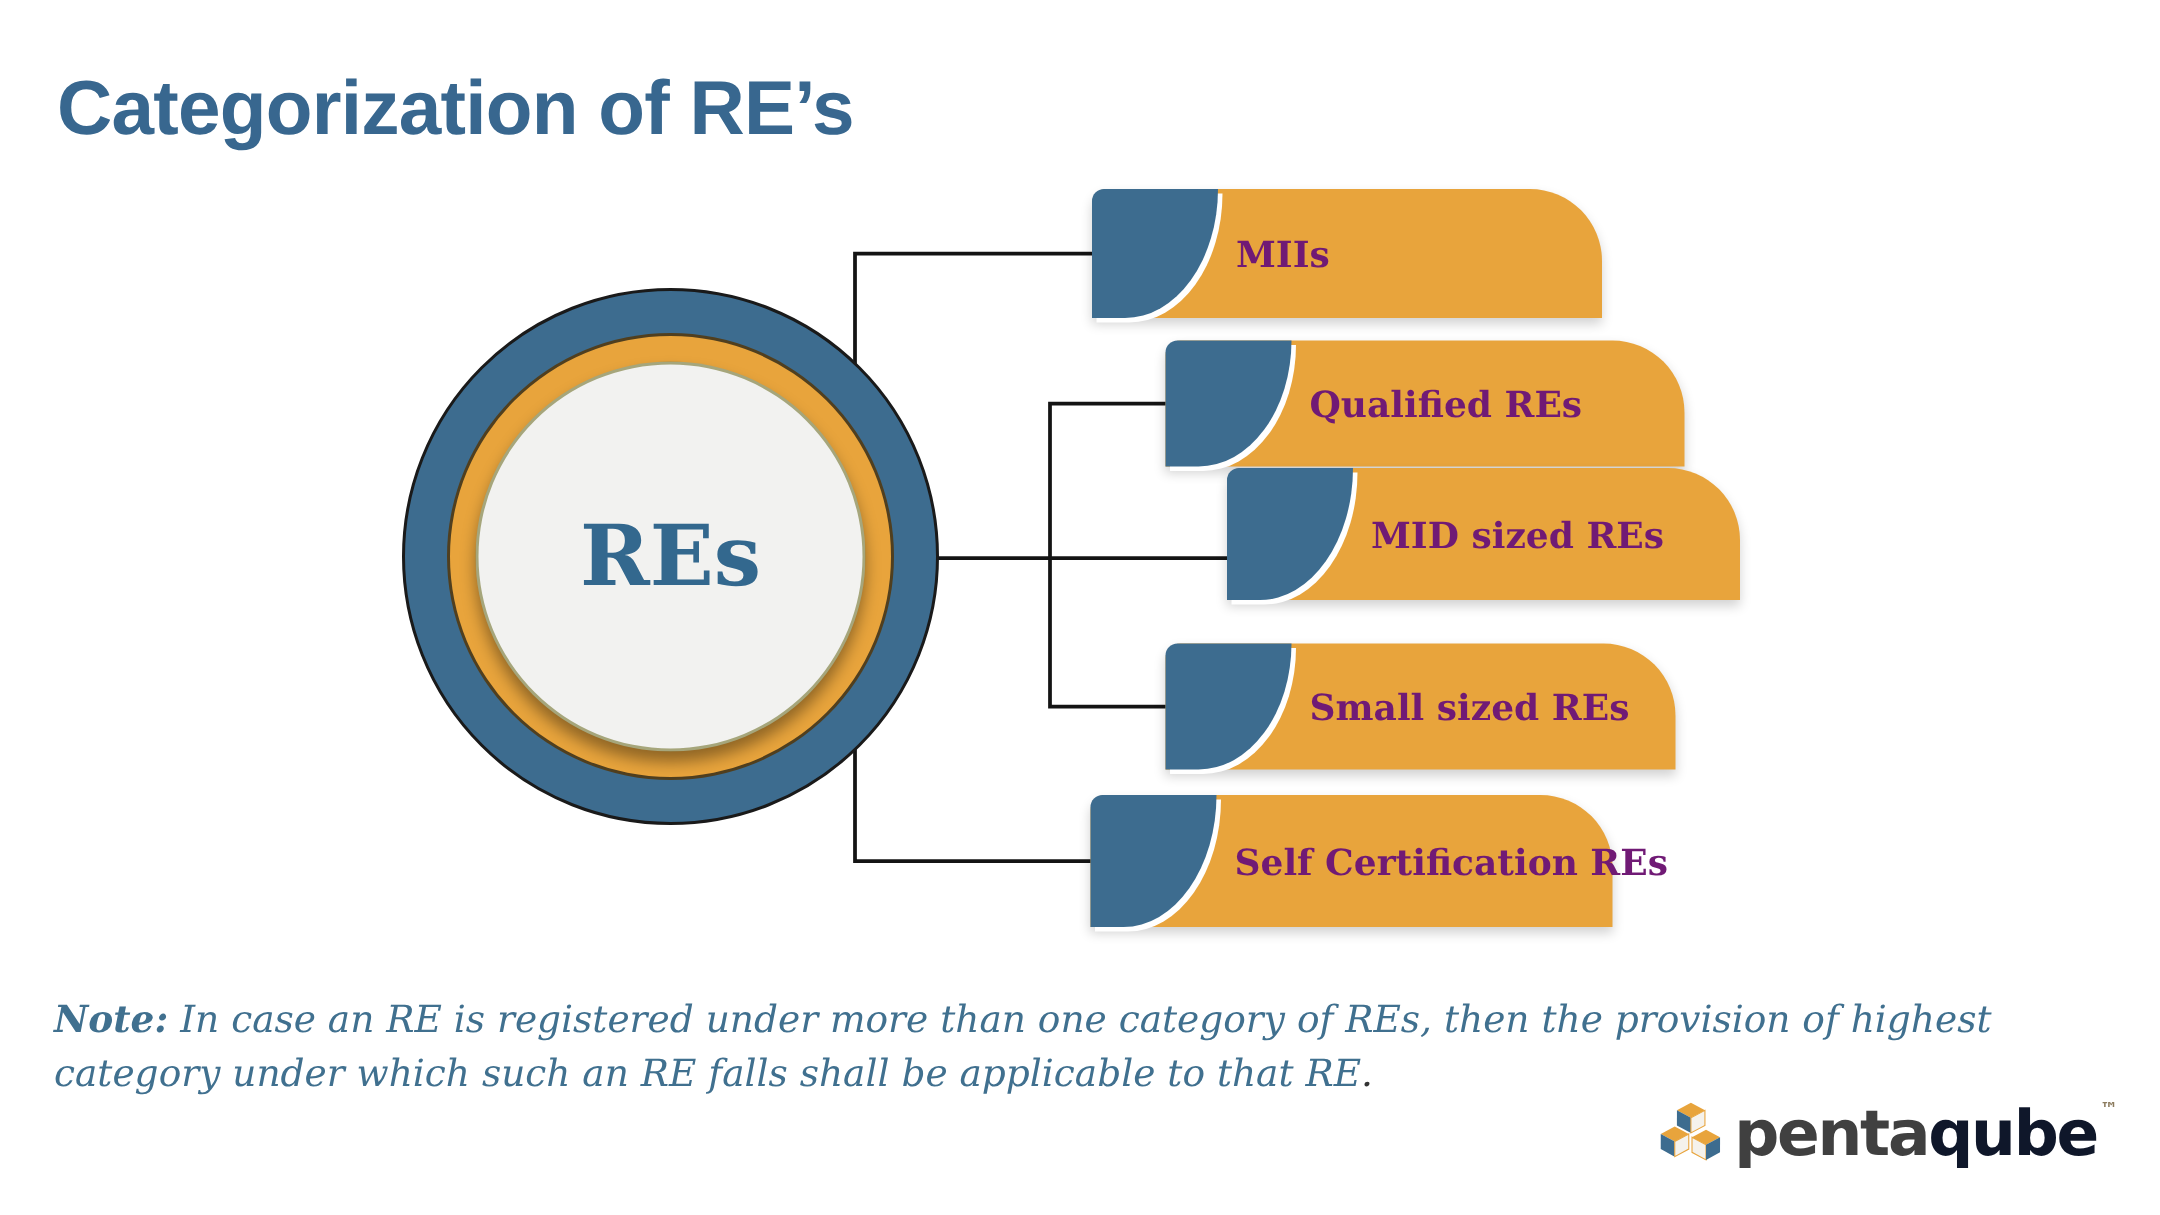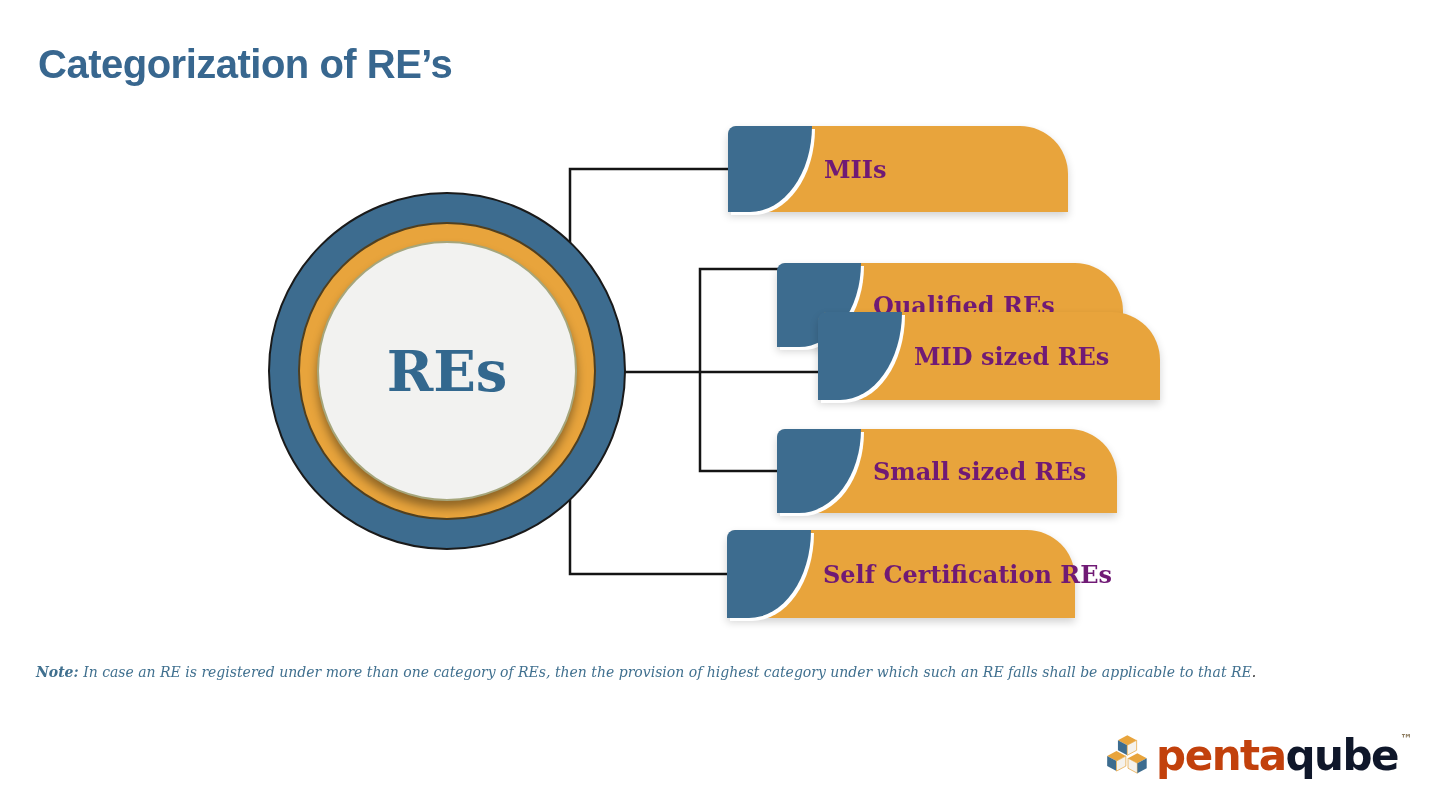--- a/index.html
+++ b/index.html
@@ -6,21 +6,21 @@
   #canvas{
     position:relative;
     width:1440px;height:810px;
     background:#ffffff;
     overflow:hidden;
     font-family:"Liberation Sans",sans-serif;
   }
   
   .title{
     position:absolute;left:38px;top:42px;
-    font-size:40px;font-weight:bold;letter-spacing:-0.5px;
+    font-size:51px;font-weight:bold;letter-spacing:-0.5px;
     color:#38678F;
     font-family:"Liberation Sans",sans-serif;
   }
   
   .lines{position:absolute;left:0;top:0;z-index:1;}
   
   .circle-outer{
     position:absolute;left:268px;top:192px;width:358px;height:358px;
     border-radius:50%;background:#3D6C8F;border:2px solid #1a1a1a;
     box-sizing:border-box;z-index:3;
@@ -57,45 +57,45 @@
   .box .label{
     position:relative;
     margin-left:96px;
     color:#701a75;
     font-family:"DejaVu Serif",serif;
     font-weight:bold;
     font-size:24px;
     white-space:nowrap;
   }
   .c1{left:728px;top:126px;width:340px;height:86px;}
-  .c2{left:777px;top:227px;width:346px;height:84px;margin-top:36px;}
+  .c2{left:777px;top:227px;width:346px;height:84px;}
   .c3{left:818px;top:312px;width:342px;height:88px;}
   .c4{left:777px;top:429px;width:340px;height:84px;}
   .c5{left:727px;top:530px;width:348px;height:88px;}
   
   .note{
     position:absolute;left:36px;top:662px;width:1392px;
     font-family:"DejaVu Serif",serif;font-style:italic;
-    font-size:14px;line-height:1.45;
+    font-size:25px;line-height:1.45;
     color:#40708F;
   }
   .note .note-label{font-weight:bold;}
   .note .period{color:#333333;}
   
   .logo{
     position:absolute;right:28px;top:726px;
     display:flex;align-items:center;z-index:2;
   }
   .logo-mark{display:block;margin-right:5px;}
   .logo-text{
     font-family:"DejaVu Sans",sans-serif;font-weight:bold;
     font-size:42px;letter-spacing:-1.5px;line-height:1;
     white-space:nowrap;
   }
-  .penta{color:#c2410c;margin-top:12px;}
+  .penta{color:#404040;margin-top:12px;}
   .qube{color:#0f172a;}
   .tm{
     font-size:12px;color:#8C7B5E;vertical-align:top;
     letter-spacing:0;position:relative;top:-2px;margin-left:2px;
   }
 </style>
 </head>
 <body>
 
 <div id="canvas">

